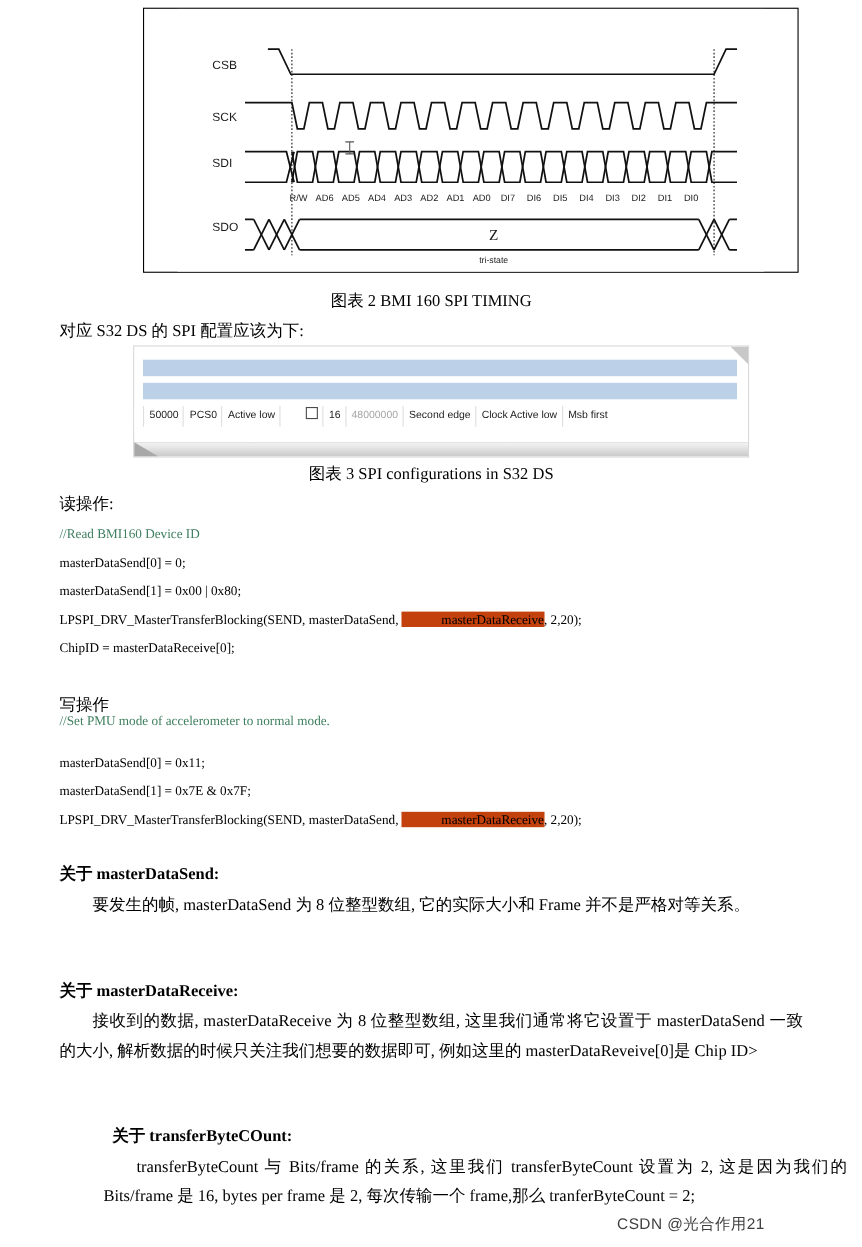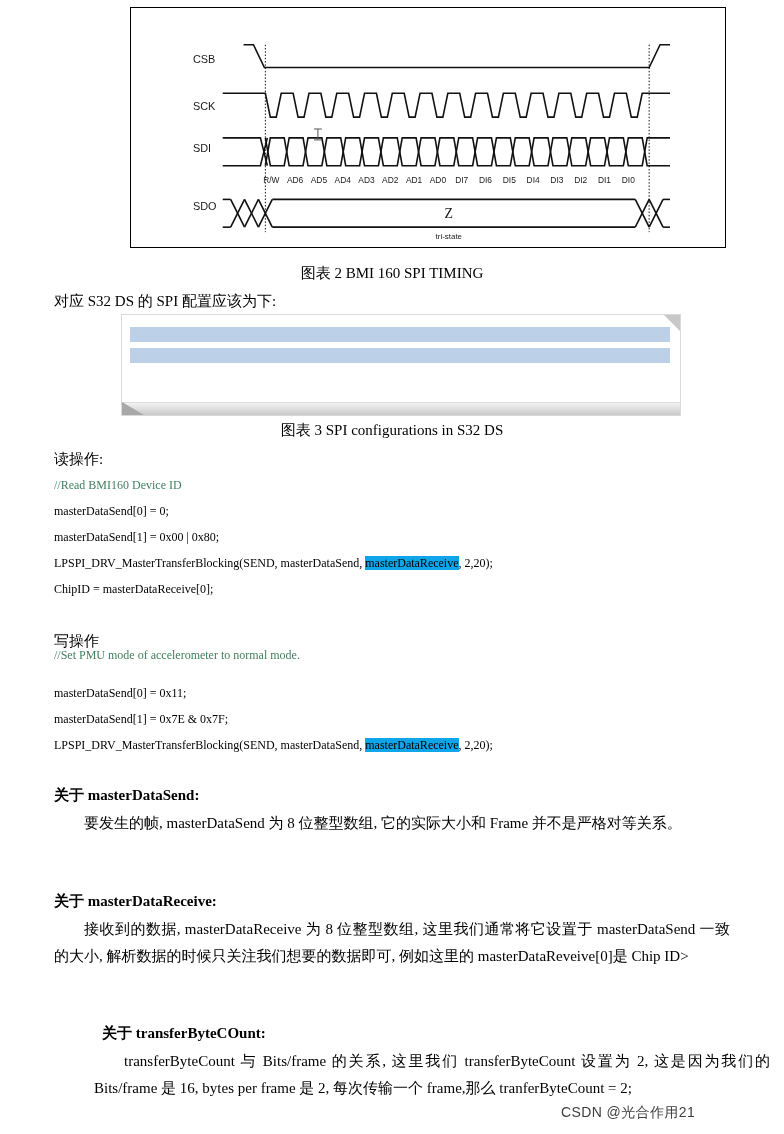--- a/index.html
+++ b/index.html
@@ -113,21 +113,21 @@
     position: absolute;
     left: 54px;
     width: 676px;
     font-family: "Liberation Serif", serif;
     font-size: 15px;
     line-height: 26px;
     color: #000;
   }
   .code { font-size: 12px; }
   .comment { color: #3f7f5f; }
-  .hl { background: #0ea5e9; }
+  .hl { background: #c2410c; padding-left: 36px; }
   .bold { font-weight: bold; }
   .just {
     text-align: justify;
     text-justify: inter-ideograph;
     line-height: 27px;
   }
   .indent { text-indent: 2em; }
 
   #watermark {
     position: absolute;
@@ -228,20 +228,35 @@
 
 <div class="txt" style="top:288px;">对应 S32 DS 的 SPI  配置应该为下:</div>
 
 <div id="spi-config-figure">
   <div class="cfg-corner"></div>
   <div class="cfg-band b1"></div>
   <div class="cfg-band b2"></div>
 
   <table class="cfg-table">
     <tbody>
+    <tr class="vals">
+      <td class="first"></td>
+      <td>50000</td>
+      <td>PCS0</td>
+      <td>Active low</td>
+      <td>
+        <span class="cfg-checkbox"></span>
+      </td>
+      <td>16</td>
+      <td class="cfg-dim">48000000</td>
+      <td>Second edge</td>
+      <td>Clock Active low</td>
+      <td>Msb first</td>
+
+    </tr>
   </tbody>
     </table>
 
   <div class="cfg-bottom"></div>
   <div class="cfg-corner-bl"></div>
 </div>
 
 <div class="fig-caption" style="position:absolute;left:54px;top:421px;width:676px;">图表  3 SPI configurations in S32 DS</div>
 
 <div class="txt" style="top:446px;">读操作:</div>

